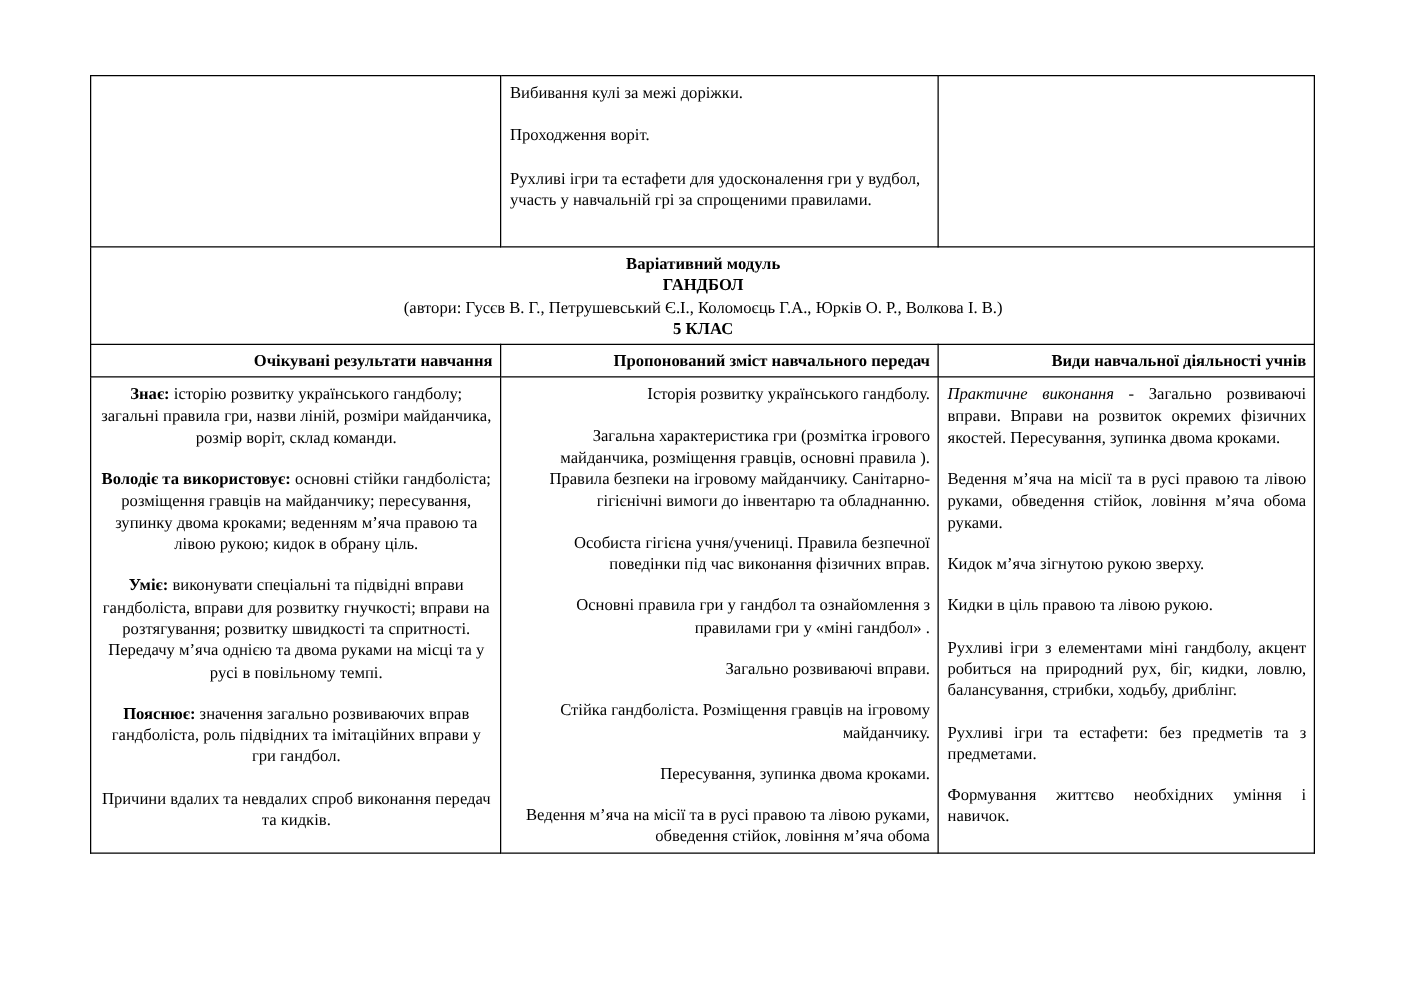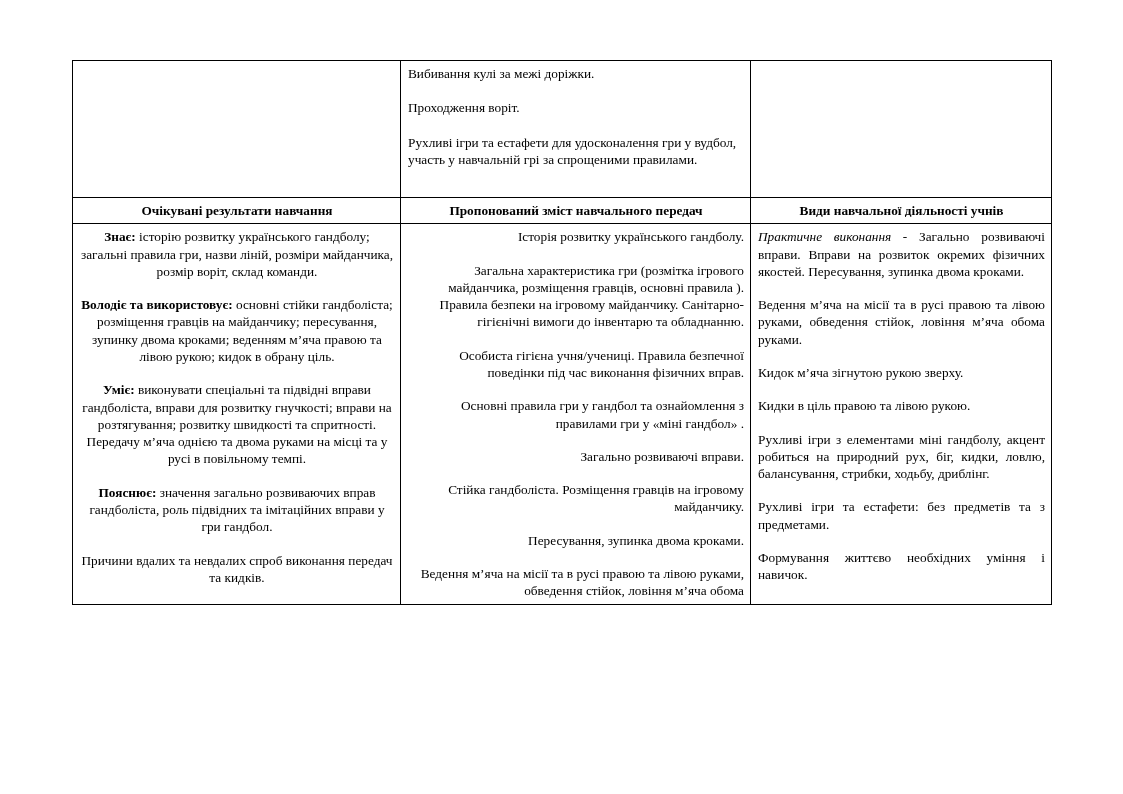--- a/index.html
+++ b/index.html
@@ -56,21 +56,21 @@
   }
   .module-banner .line {
     font-weight: bold;
   }
   .module-banner .authors {
     font-weight: normal;
   }
 
   
   td.col-head {
-    text-align: center;
+    text-align: right;
     font-weight: bold;
     padding: 2px 4px 3px 4px;
     font-size: 13.2px;
   }
 
   
   td.body-cell p {
     margin: 0 0 16px 0;
   }
   td.body-cell p:last-child {
@@ -98,20 +98,28 @@
       <tr>
         <td class="cont-empty"></td>
         <td class="cont-cell">
           <p>Вибивання кулі за межі доріжки.</p>
           <p>Проходження воріт.</p>
           <p class="tight">Рухливі  ігри та естафети для удосконалення гри у вудбол,  участь у навчальній грі  за спрощеними правилами.</p>
         </td>
         <td></td>
       </tr>
 
+      <tr>
+        <td class="module-banner" colspan="3">
+          <div class="line">Варіативний модуль</div>
+          <div class="line">ГАНДБОЛ</div>
+          <div class="authors">(автори: Гусєв В. Г., Петрушевський Є.І., Коломоєць Г.А., Юрків О. Р., Волкова І. В.)</div>
+          <div class="line">5 КЛАС</div>
+        </td>
+      </tr>
 
       <tr>
         <td class="col-head">Очікувані результати навчання</td>
         <td class="col-head">Пропонований зміст навчального передач</td>
         <td class="col-head">Види навчальної діяльності учнів</td>
       </tr>
 
       <tr>
 
         <td class="body-cell cell-left">

